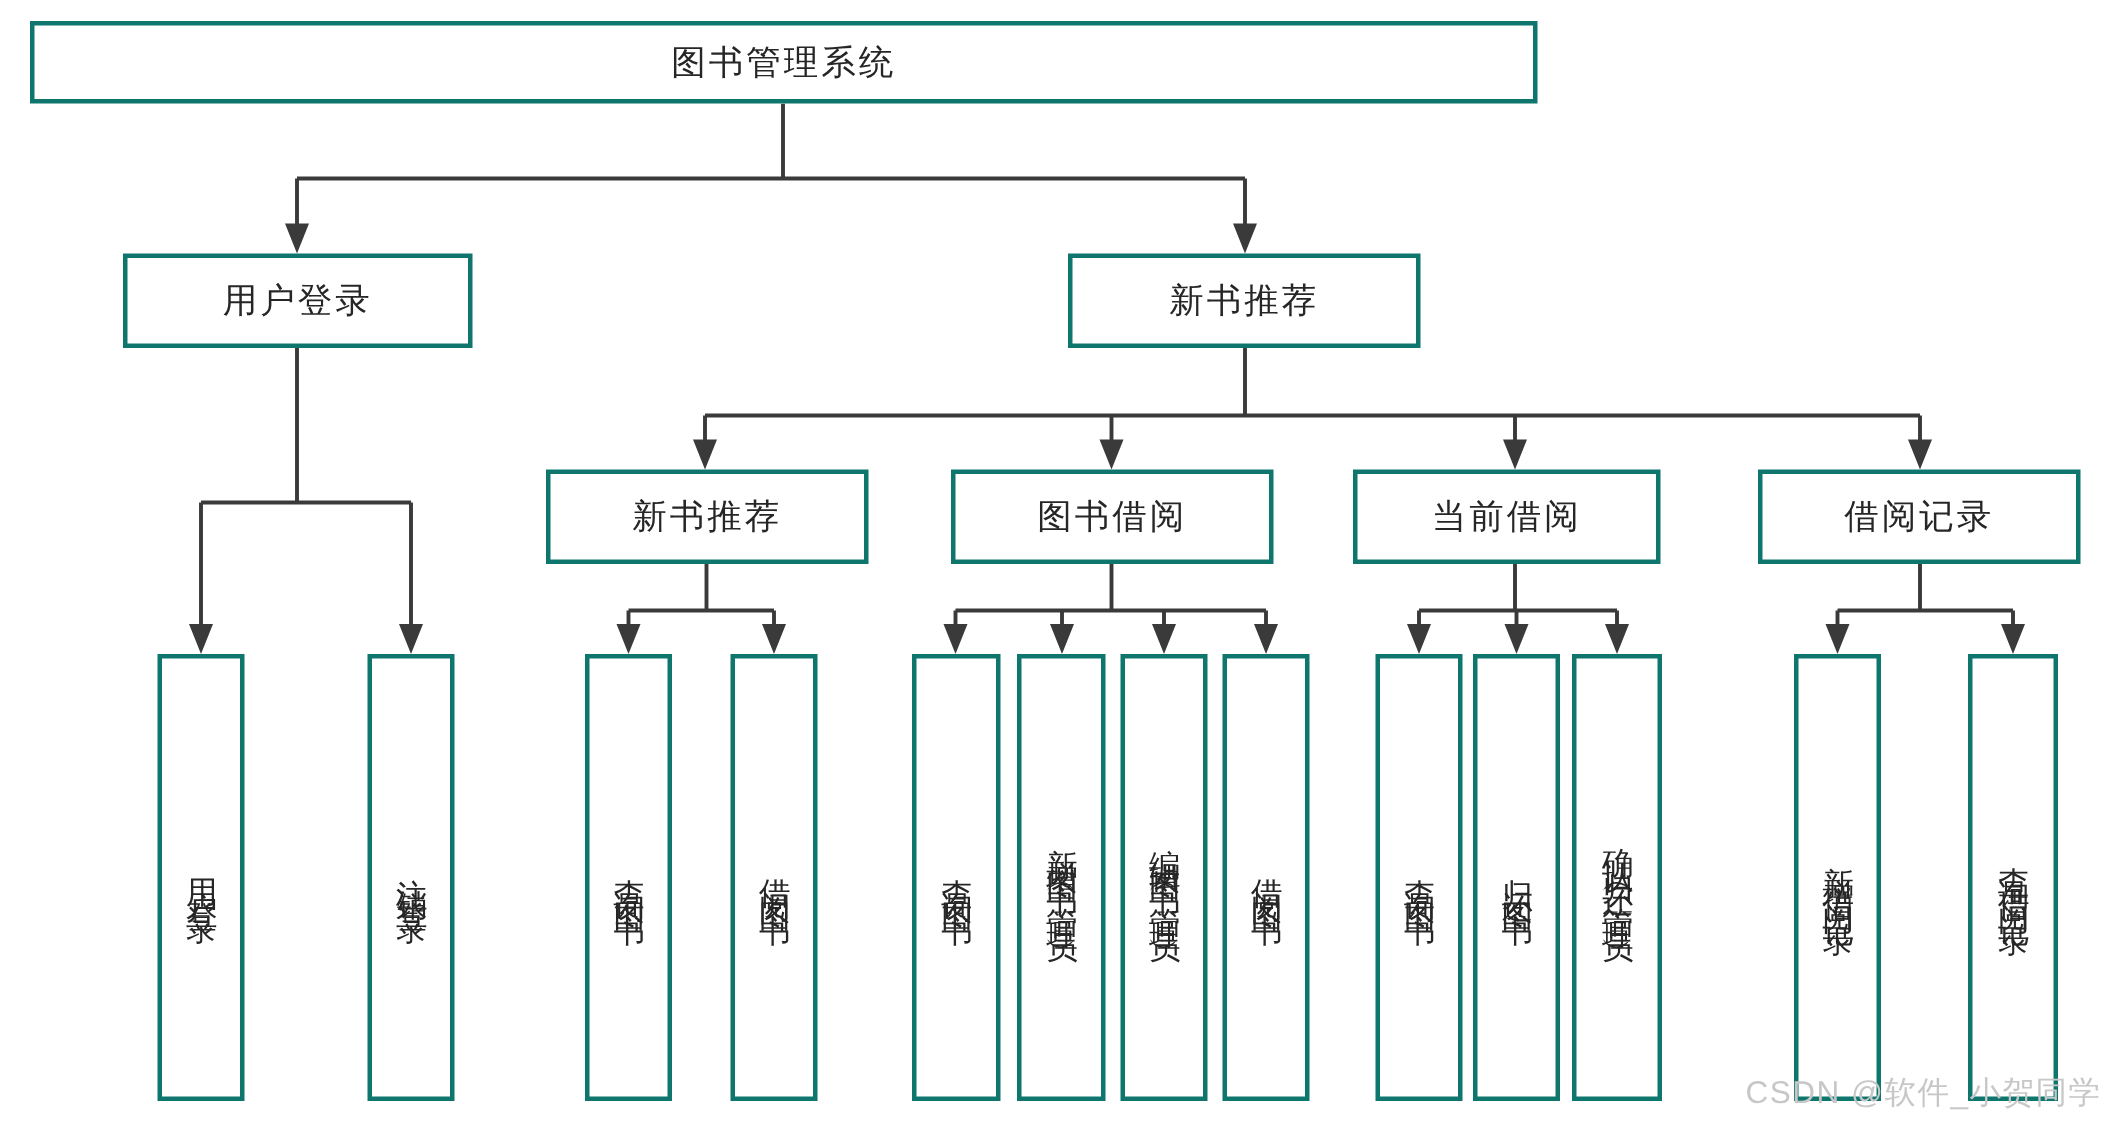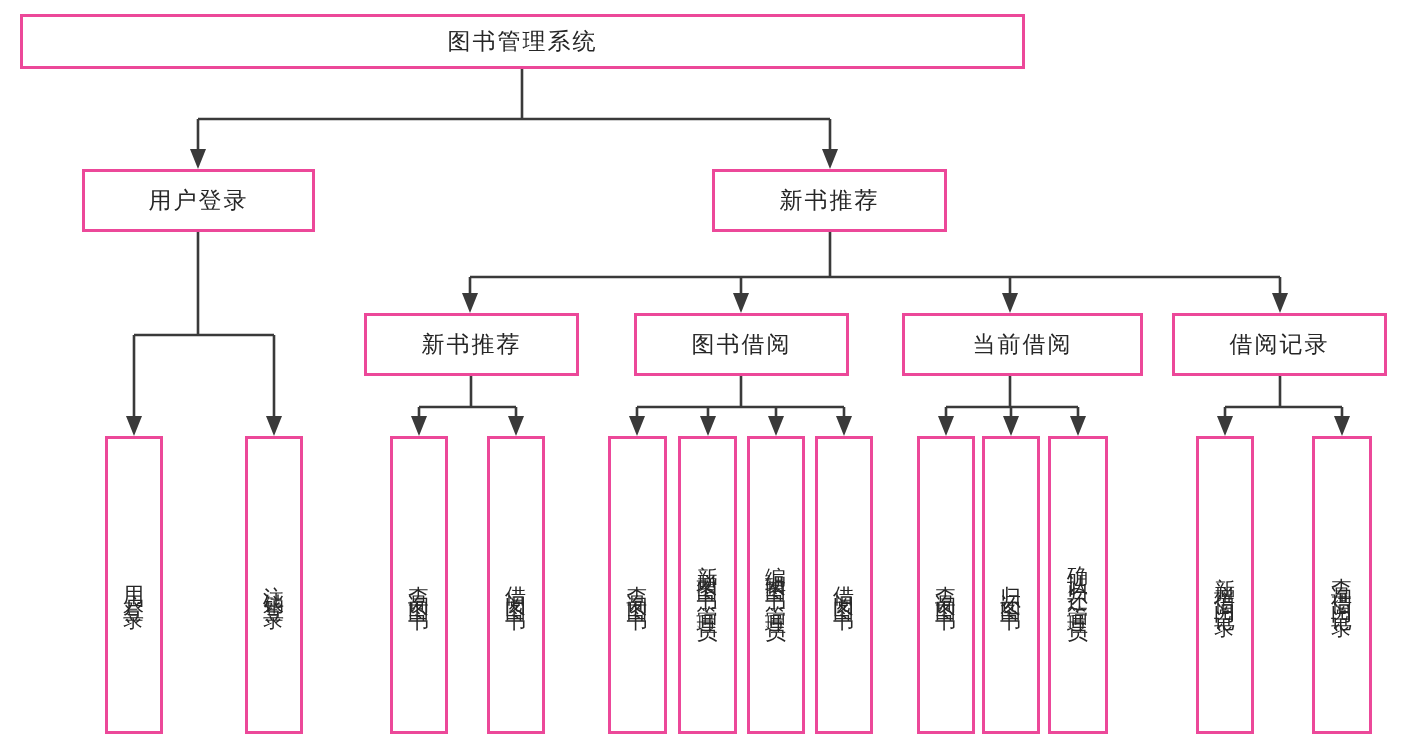--- a/index.html
+++ b/index.html
@@ -23,21 +23,21 @@
     stroke: #3a3a3a;
     stroke-width: 2.6;
   }
   .wires polygon {
     fill: #3a3a3a;
     stroke: none;
   }
   .box {
     position: absolute;
     background: #ffffff;
-    border: 3px solid #ec4899;
+    border: 3px solid #0f766e;
     display: flex;
     align-items: center;
     justify-content: center;
     z-index: 2;
     color: #262626;
   }
   .box .label {
     font-size: 23px;
     letter-spacing: 2px;
     white-space: nowrap;
@@ -60,21 +60,21 @@
     color: #c7c7c7;
     z-index: 5;
     white-space: nowrap;
   }
   
   .n-root            { left: 20px;   top: 14px;  width: 1005px; height: 55px; }
   .n-user-login      { left: 82px;   top: 169px; width: 233px;  height: 63px; }
   .n-book-mgmt       { left: 712px;  top: 169px; width: 235px;  height: 63px; }
   .n-new-book        { left: 364px;  top: 313px; width: 215px;  height: 63px; }
   .n-book-borrow     { left: 634px;  top: 313px; width: 215px;  height: 63px; }
-  .n-current-borrow  { left: 902px;  top: 313px; width: 241px;  height: 63px; }
+  .n-current-borrow  { left: 902px;  top: 313px; width: 205px;  height: 63px; }
   .n-borrow-record   { left: 1172px; top: 313px; width: 215px;  height: 63px; }
   .leaf              { top: 436px; width: 58px; height: 298px; }
   .l-login       { left: 105px; }
   .l-logout      { left: 245px; }
   .l-nb-query    { left: 390px; }
   .l-nb-borrow   { left: 487px; }
   .l-bb-query    { left: 608px; width: 59px; }
   .l-bb-add      { left: 678px; width: 59px; }
   .l-bb-edit     { left: 747px; }
   .l-bb-borrow   { left: 815px; }
@@ -200,14 +200,15 @@
     <span class="label-v">确认归还（管理员）</span>
   </div>
 
   <div class="box leaf l-br-add">
     <span class="label-v">新增借阅记录</span>
   </div>
   <div class="box leaf l-br-query">
     <span class="label-v">查询借阅记录</span>
   </div>
 
+  <div class="watermark">CSDN @软件_小贺同学</div>
 
 </div>
 
 </body></html>

